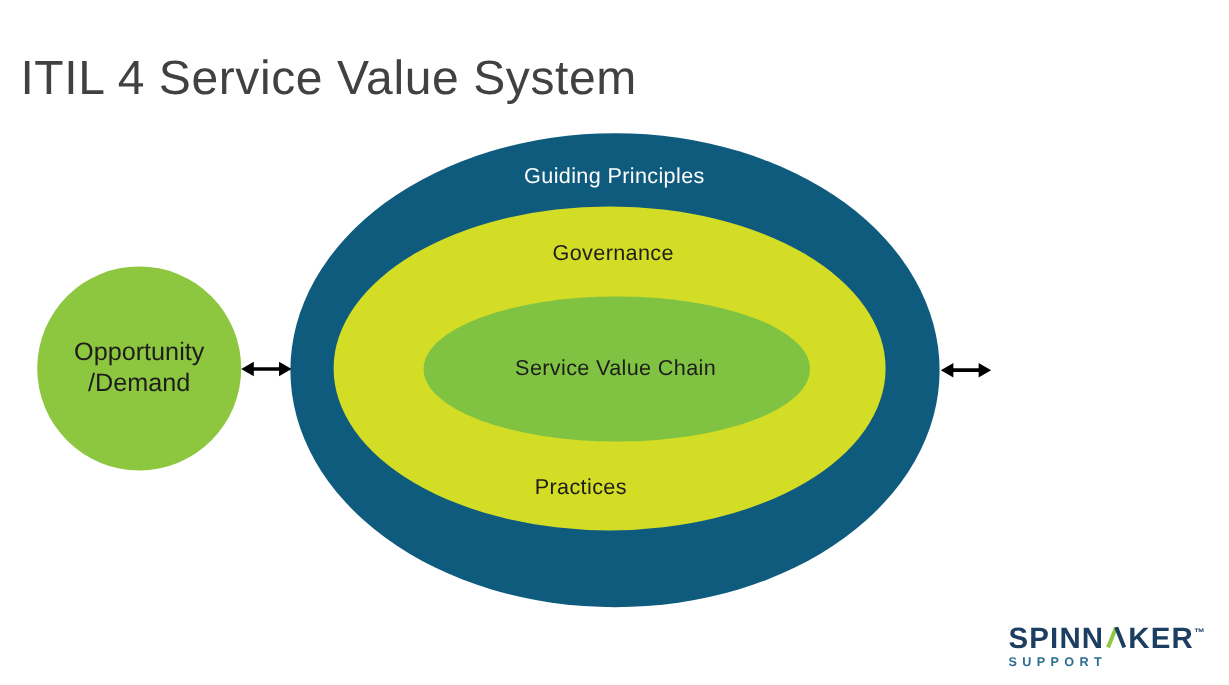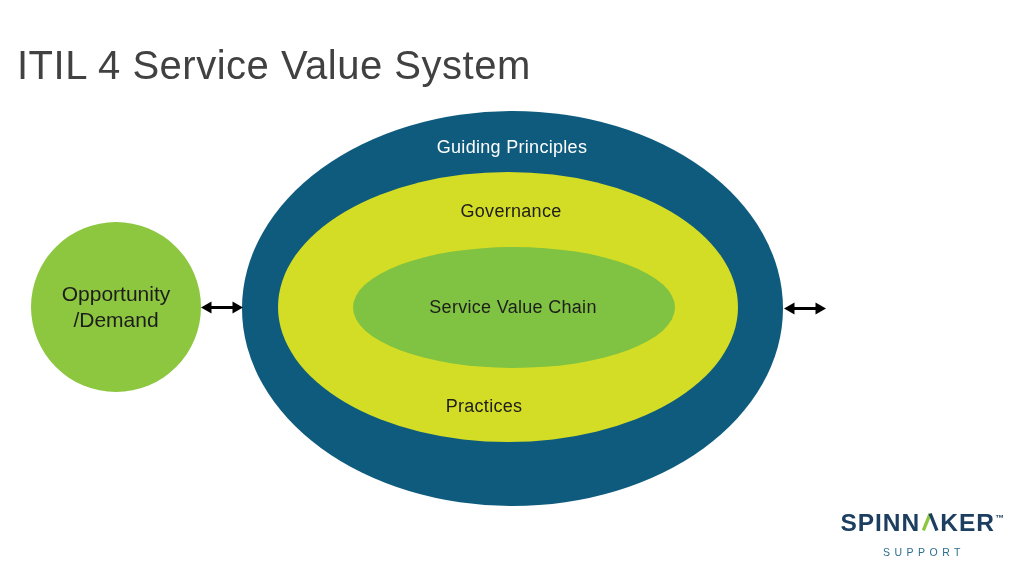--- a/index.html
+++ b/index.html
@@ -44,29 +44,29 @@
     display:flex;align-items:center;justify-content:center;text-align:center;
     color:var(--label-on-light);font-size:21px;font-weight:500;line-height:1.22;
   }
   .circle.left{left:31px;top:222px;width:170px;height:170px;}
   .circle.right{left:825px;top:223px;width:168px;height:168px;}
   .arrow{position:absolute;width:42px;height:17px;}
   .arrow.left{left:201px;top:299px;}
   .arrow.right{left:784px;top:300px;}
   .arrow line{stroke:var(--arrow);stroke-width:3.2;}
   .arrow polygon{fill:var(--arrow);}
-  .logo{position:absolute;right:20px;bottom:13px;text-align:center;}
+  .logo{position:absolute;right:20px;bottom:13px;text-align:left;}
   .logo-main{
     font-size:24.5px;font-weight:bold;letter-spacing:1px;color:var(--logo-navy);
     white-space:nowrap;line-height:1;
   }
   .logo-a{width:18px;height:17.5px;margin:0 1px;}
   .tm{font-size:9px;vertical-align:10px;letter-spacing:0;}
   .logo-sub{
-    margin-top:11px;font-size:10.5px;font-weight:normal;letter-spacing:4.5px;
+    margin-top:1px;font-size:10.5px;font-weight:bold;letter-spacing:4.5px;
     margin-right:-3.5px;color:var(--logo-support);white-space:nowrap;
   }
 </style>
 </head>
 <body>
 
 <div class="canvas">
 
   <h1 class="title">ITIL 4 Service Value System</h1>
 

